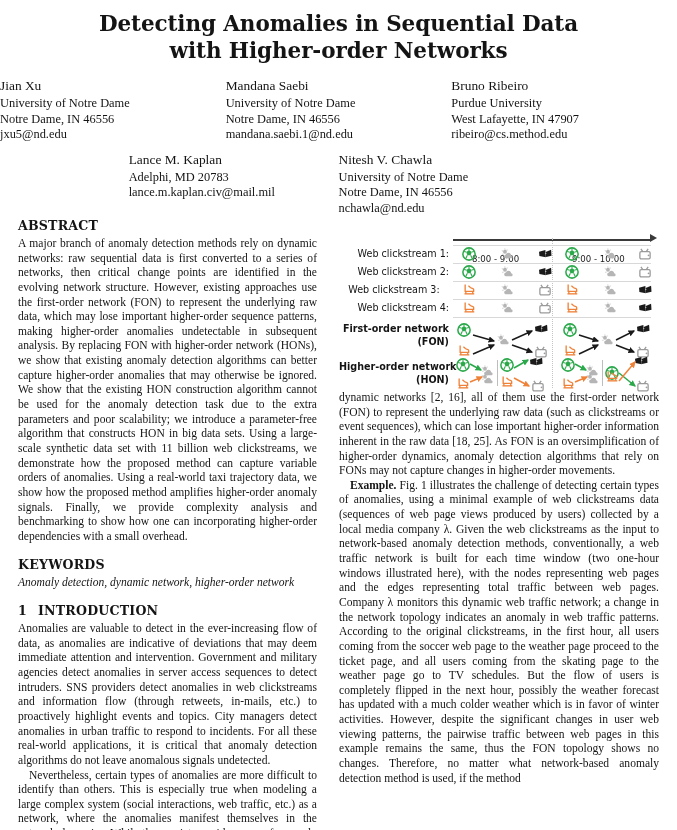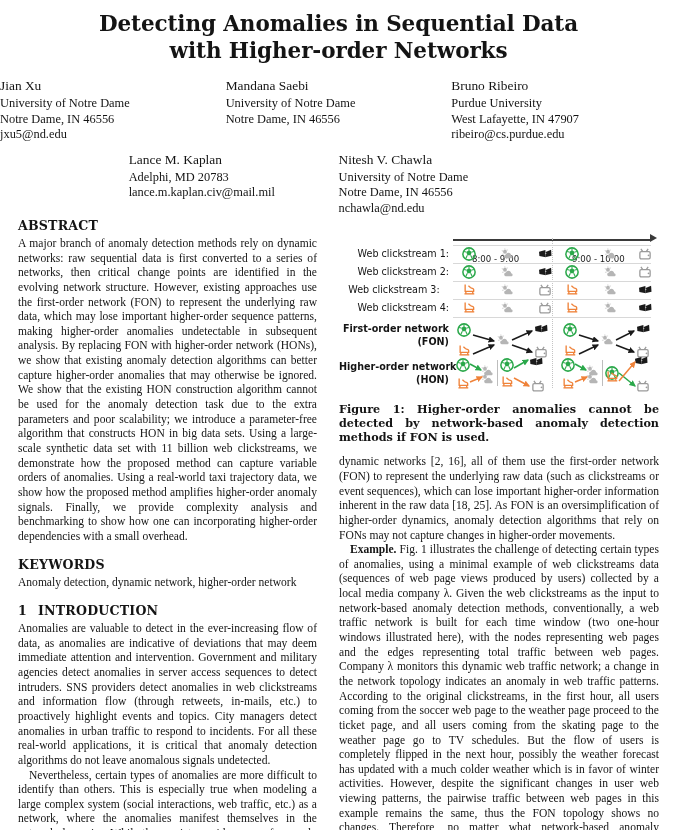--- a/index.html
+++ b/index.html
@@ -80,21 +80,21 @@
 
   p.body-text {
     margin: 0;
     font-size: 11.55px;
     line-height: 1.268;
     text-align: justify;
     text-justify: inter-word;
     hyphens: manual;
   }
   p.body-text + p.body-text { text-indent: 11px; }
-  p.kw { margin: 0; font-size: 11.55px; line-height: 1.268; }
+  p.kw { margin: 0; font-size: 11.55px; line-height: 1.268; font-style: italic; }
 
   .lead-in { font-weight: bold; }
 
   
   .figure {
     width: 100%;
     margin: 0 0 0 0;
   }
   .fig-caption {
     font-size: 11.2px;
@@ -184,26 +184,27 @@
   <div class="author">
     <span class="a-name">Jian Xu</span>
     <span class="a-line">University of Notre Dame</span>
     <span class="a-line">Notre Dame, IN 46556</span>
     <span class="a-line">jxu5@nd.edu</span>
   </div>
   <div class="author">
     <span class="a-name">Mandana Saebi</span>
     <span class="a-line">University of Notre Dame</span>
     <span class="a-line">Notre Dame, IN 46556</span>
+    <span class="a-line">mandana.saebi.1@nd.edu</span>
   </div>
   <div class="author">
     <span class="a-name">Bruno Ribeiro</span>
     <span class="a-line">Purdue University</span>
     <span class="a-line">West Lafayette, IN 47907</span>
-    <span class="a-line">ribeiro@cs.purdue.edu</span>
+    <span class="a-line">ribeiro@cs.method.edu</span>
   </div>
 </div>
 
 <div class="authors-row row2">
   <div class="author">
     <span class="a-name">Lance M. Kaplan</span>
     <span class="a-line">Adelphi, MD 20783</span>
     <span class="a-line">lance.m.kaplan.civ@mail.mil</span>
   </div>
   <div class="author">
@@ -605,19 +606,18 @@
           </g>
 
           <g stroke="#ef8239" stroke-width="1.5" fill="none">
             <line x1="236" y1="164" x2="248" y2="159" marker-end="url(#ah-orange)"></line>
             <line x1="280" y1="163" x2="296" y2="144" marker-end="url(#ah-orange)"></line>
           </g>
         </svg>
 
       </div>
 
-      <div class="fig-caption">Figure 1: Higher-order anomalies cannot be detected by network-based anomaly detection methods if FON is used.</div>
     </div>
 
     <p class="body-text">dynamic networks [2, 16], all of them use the first-order network (FON) to represent the underlying raw data (such as clickstreams or event sequences), which can lose important higher-order information inherent in the raw data [18, 25]. As FON is an oversimplification of higher-order dynamics, anomaly detection algorithms that rely on FONs may not capture changes in higher-order movements.</p>
     <p class="body-text" style="text-indent:11px;"><span class="lead-in">Example.</span><span> Fig. 1 illustrates the challenge of detecting certain types of anomalies, using a minimal example of web clickstreams data (sequences of web page views produced by users) collected by a local media company λ. Given the web clickstreams as the input to network-based anomaly detection methods, conventionally, a web traffic network is built for each time window (two one-hour windows illustrated here), with the nodes representing web pages and the edges representing total traffic between web pages. Company λ monitors this dynamic web traffic network; a change in the network topology indicates an anomaly in web traffic patterns. According to the original clickstreams, in the first hour, all users coming from the soccer web page to the weather page proceed to the ticket page, and all users coming from the skating page to the weather page go to TV schedules. But the flow of users is completely flipped in the next hour, possibly the weather forecast has updated with a much colder weather which is in favor of winter activities. However, despite the significant changes in user web viewing patterns, the pairwise traffic between web pages in this example remains the same, thus the FON topology shows no changes. Therefore, no matter what network-based anomaly detection method is used, if the method</span></p>
   </div>
 </div>
 
 </body></html>

